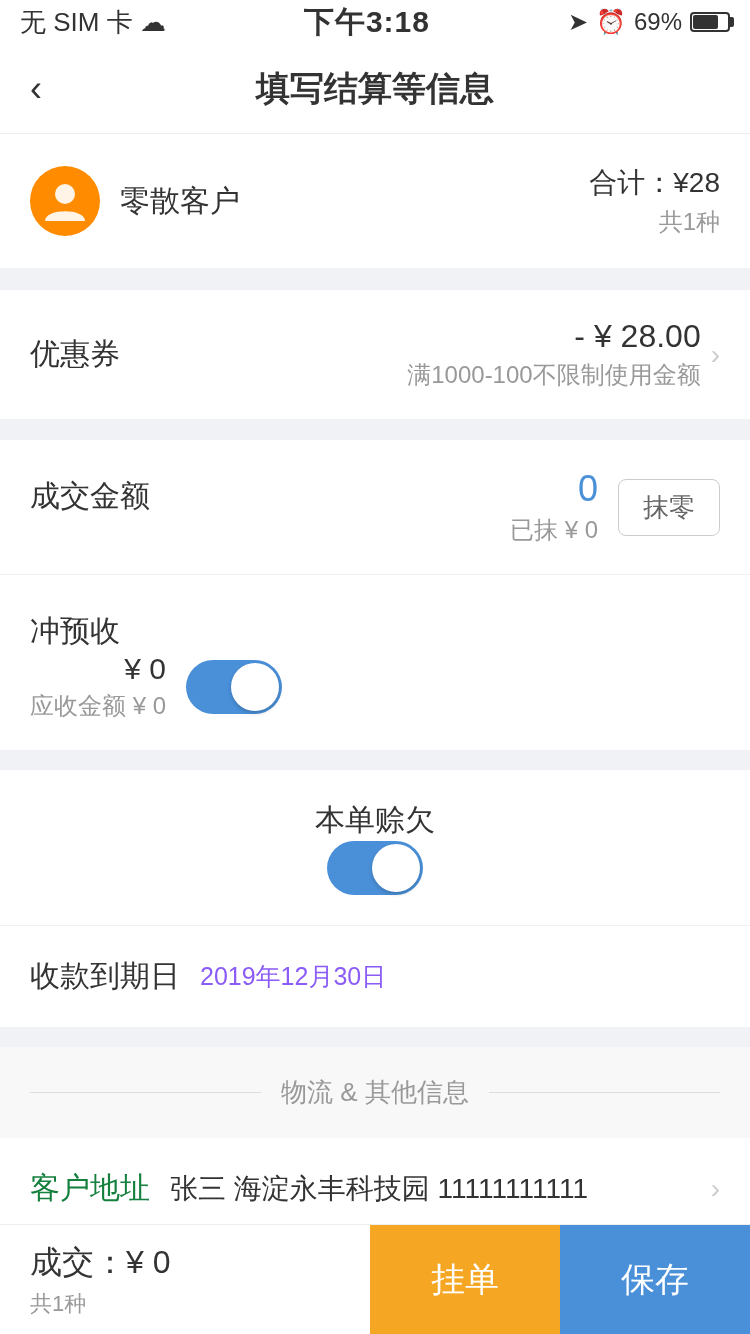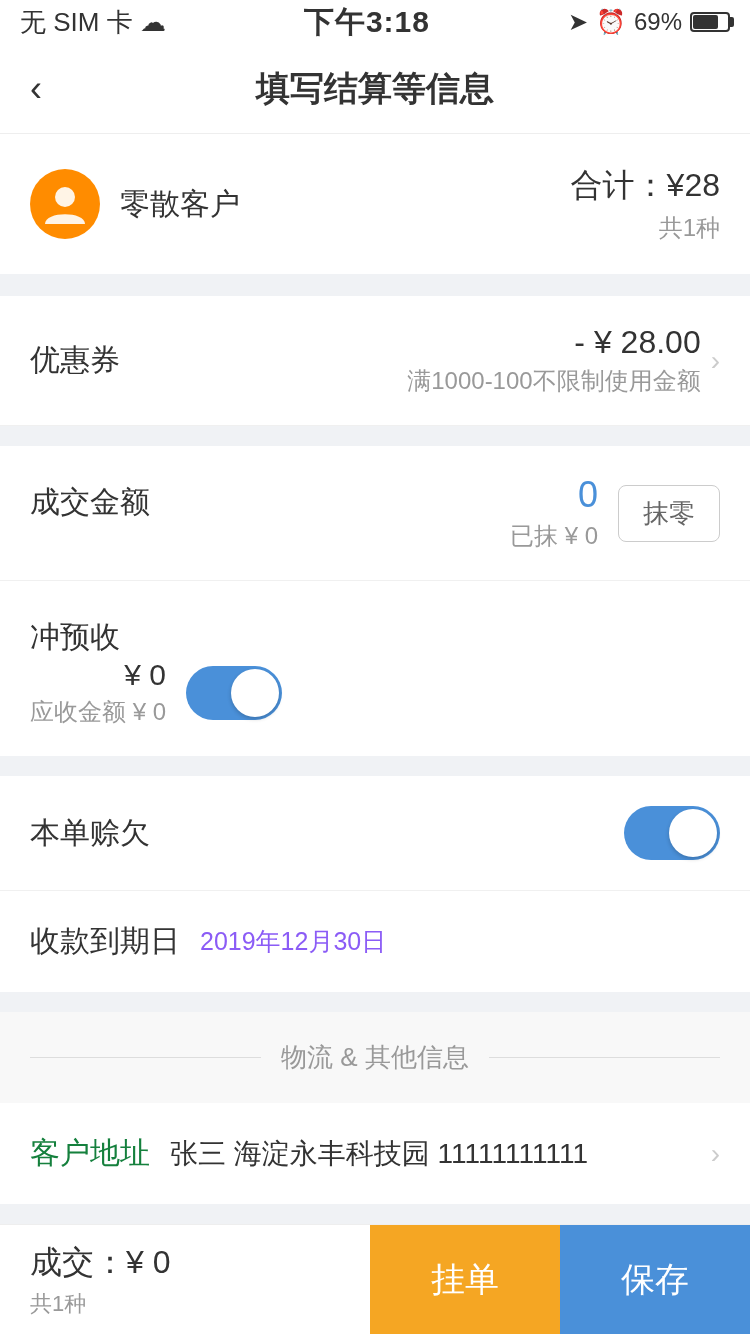--- a/index.html
+++ b/index.html
@@ -130,21 +130,21 @@
     }
     .customer-name {
       font-size: 30px;
       color: #333;
       font-weight: 500;
     }
     .customer-right {
       text-align: right;
     }
     .total-amount {
-      font-size: 32px;
+      font-size: 28px;
       color: #333;
       font-weight: 400;
     }
     .total-count {
       font-size: 24px;
       color: #999;
       margin-top: 4px;
     }
 
     
@@ -295,20 +295,21 @@
     }
 
     
     .debt-section {
       background: #fff;
       padding: 30px 30px;
       display: flex;
       align-items: center;
       justify-content: space-between;
       margin-top: 0;
+      flex-direction: column;
     }
     .debt-label {
       font-size: 30px;
       color: #333;
     }
 
     
     .due-date-row {
       background: #fff;
       padding: 30px 30px;

